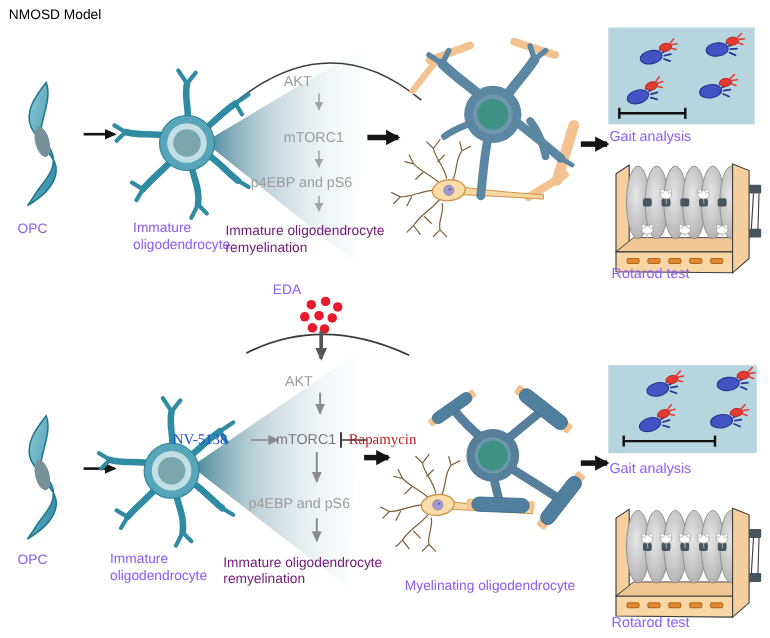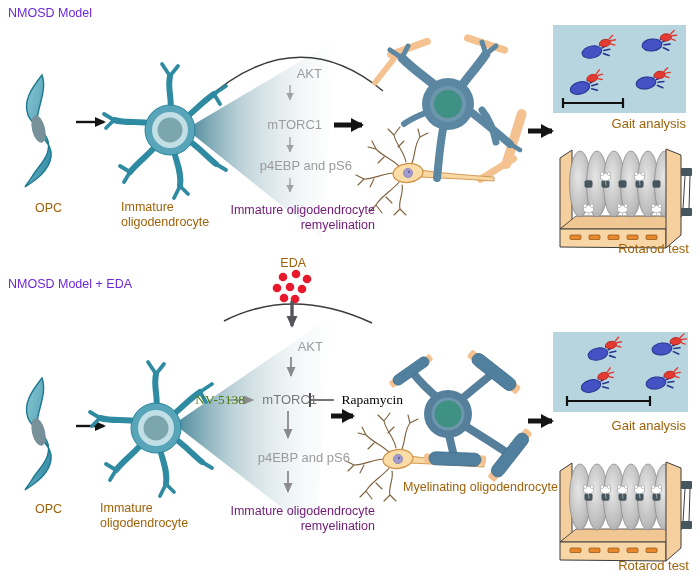--- a/index.html
+++ b/index.html
@@ -1,26 +1,26 @@
 <!DOCTYPE html>
 <html><head>
 <meta charset="utf-8">
 <style>
   html,body{margin:0;padding:0;background:#fff;}
   .canvas{position:relative;width:700px;height:580px;background:#ffffff;overflow:hidden;
           font-family:"Liberation Sans", sans-serif;}
   svg{position:absolute;left:0;top:0;}
-  .lbl{position:absolute;font:12.5px/1.18 "Liberation Sans", sans-serif;color:#a16207;}
-  .ctr{text-align:right;}
-  .title{font-size:12.5px;color:#6d28d9;}
+  .lbl{position:absolute;font:12.5px/1.18 "Liberation Sans", sans-serif;color:#8b5cf6;}
+  .ctr{text-align:left;}
+  .title{font-size:12.5px;color:#000000;}
   .gray{color:#9b9b9c;font-size:13px;}
   .mid{color:#77787a;font-size:13px;}
   .outcome{color:#701a75;}
-  .serif{font-family:"Liberation Serif", serif;font-size:13.5px;color:#000000;}
-  .nv{color:#4d7c0f;}
+  .serif{font-family:"Liberation Serif", serif;font-size:13.5px;color:#b91c1c;}
+  .nv{color:#1d4ed8;}
   
   .arm{stroke:#2f8ba1;stroke-width:6;fill:none;stroke-linecap:round;}
   .armf{stroke:#2f8ba1;stroke-width:3.8;fill:none;stroke-linecap:round;}
   .armB{stroke:#5b87a3;fill:none;stroke-linecap:round;}
   .armM{stroke:#567f9b;stroke-width:8;fill:none;stroke-linecap:round;}
   .dend{stroke:#7d5f3a;stroke-width:1.1;fill:none;stroke-linecap:round;}
   .ptoe{stroke:#273390;stroke-width:1.6;stroke-linecap:round;}
   .rtoe{stroke:#e33b32;stroke-width:1.4;stroke-linecap:round;}
 </style>
 </head>
@@ -290,27 +290,26 @@
 <div class="lbl title" style="left:8px;top:6px;width:160px;">NMOSD Model</div>
 <div class="lbl ctr" style="left:16px;top:201px;width:46px;">OPC</div>
 <div class="lbl" style="left:121px;top:200px;width:112px;">Immature oligodendrocyte</div>
 <div class="lbl gray ctr" style="left:258px;top:66px;width:64px;">AKT</div>
 <div class="lbl gray ctr" style="left:258px;top:117px;width:64px;">mTORC1</div>
 <div class="lbl gray ctr" style="left:228px;top:158px;width:124px;">p4EBP and pS6</div>
 <div class="lbl outcome ctr" style="left:205px;top:203px;width:170px;">Immature oligodendrocyte remyelination</div>
 <div class="lbl ctr" style="left:554px;top:116px;width:132px;font-size:13px;">Gait analysis</div>
 <div class="lbl ctr" style="left:556px;top:241px;width:133px;font-size:13px;">Rotarod test</div>
 
-<div class="lbl title" style="left:8px;top:277px;width:200px;">NMOSD Model + EDA</div>
 <div class="lbl ctr" style="left:248px;top:256px;width:58px;">EDA</div>
 <div class="lbl gray ctr" style="left:259px;top:339px;width:64px;">AKT</div>
 <div class="lbl serif nv ctr" style="left:157px;top:392px;width:88px;">NV-5138</div>
 <div class="lbl mid ctr" style="left:251px;top:392px;width:66px;">mTORC1</div>
 <div class="lbl serif ctr" style="left:317px;top:392px;width:86px;">Rapamycin</div>
 <div class="lbl gray ctr" style="left:226px;top:450px;width:124px;">p4EBP and pS6</div>
 <div class="lbl outcome ctr" style="left:203px;top:504px;width:172px;">Immature oligodendrocyte remyelination</div>
 <div class="lbl ctr" style="left:16px;top:502px;width:46px;">OPC</div>
 <div class="lbl" style="left:100px;top:501px;width:112px;">Immature oligodendrocyte</div>
-<div class="lbl ctr" style="left:368px;top:480px;width:190px;">Myelinating oligodendrocyte</div>
+<div class="lbl ctr" style="left:368px;top:525px;width:190px;">Myelinating oligodendrocyte</div>
 <div class="lbl ctr" style="left:554px;top:418px;width:132px;font-size:13px;">Gait analysis</div>
 <div class="lbl ctr" style="left:556px;top:558px;width:133px;font-size:13px;">Rotarod test</div>
 
 </div>
 
 </body></html>

